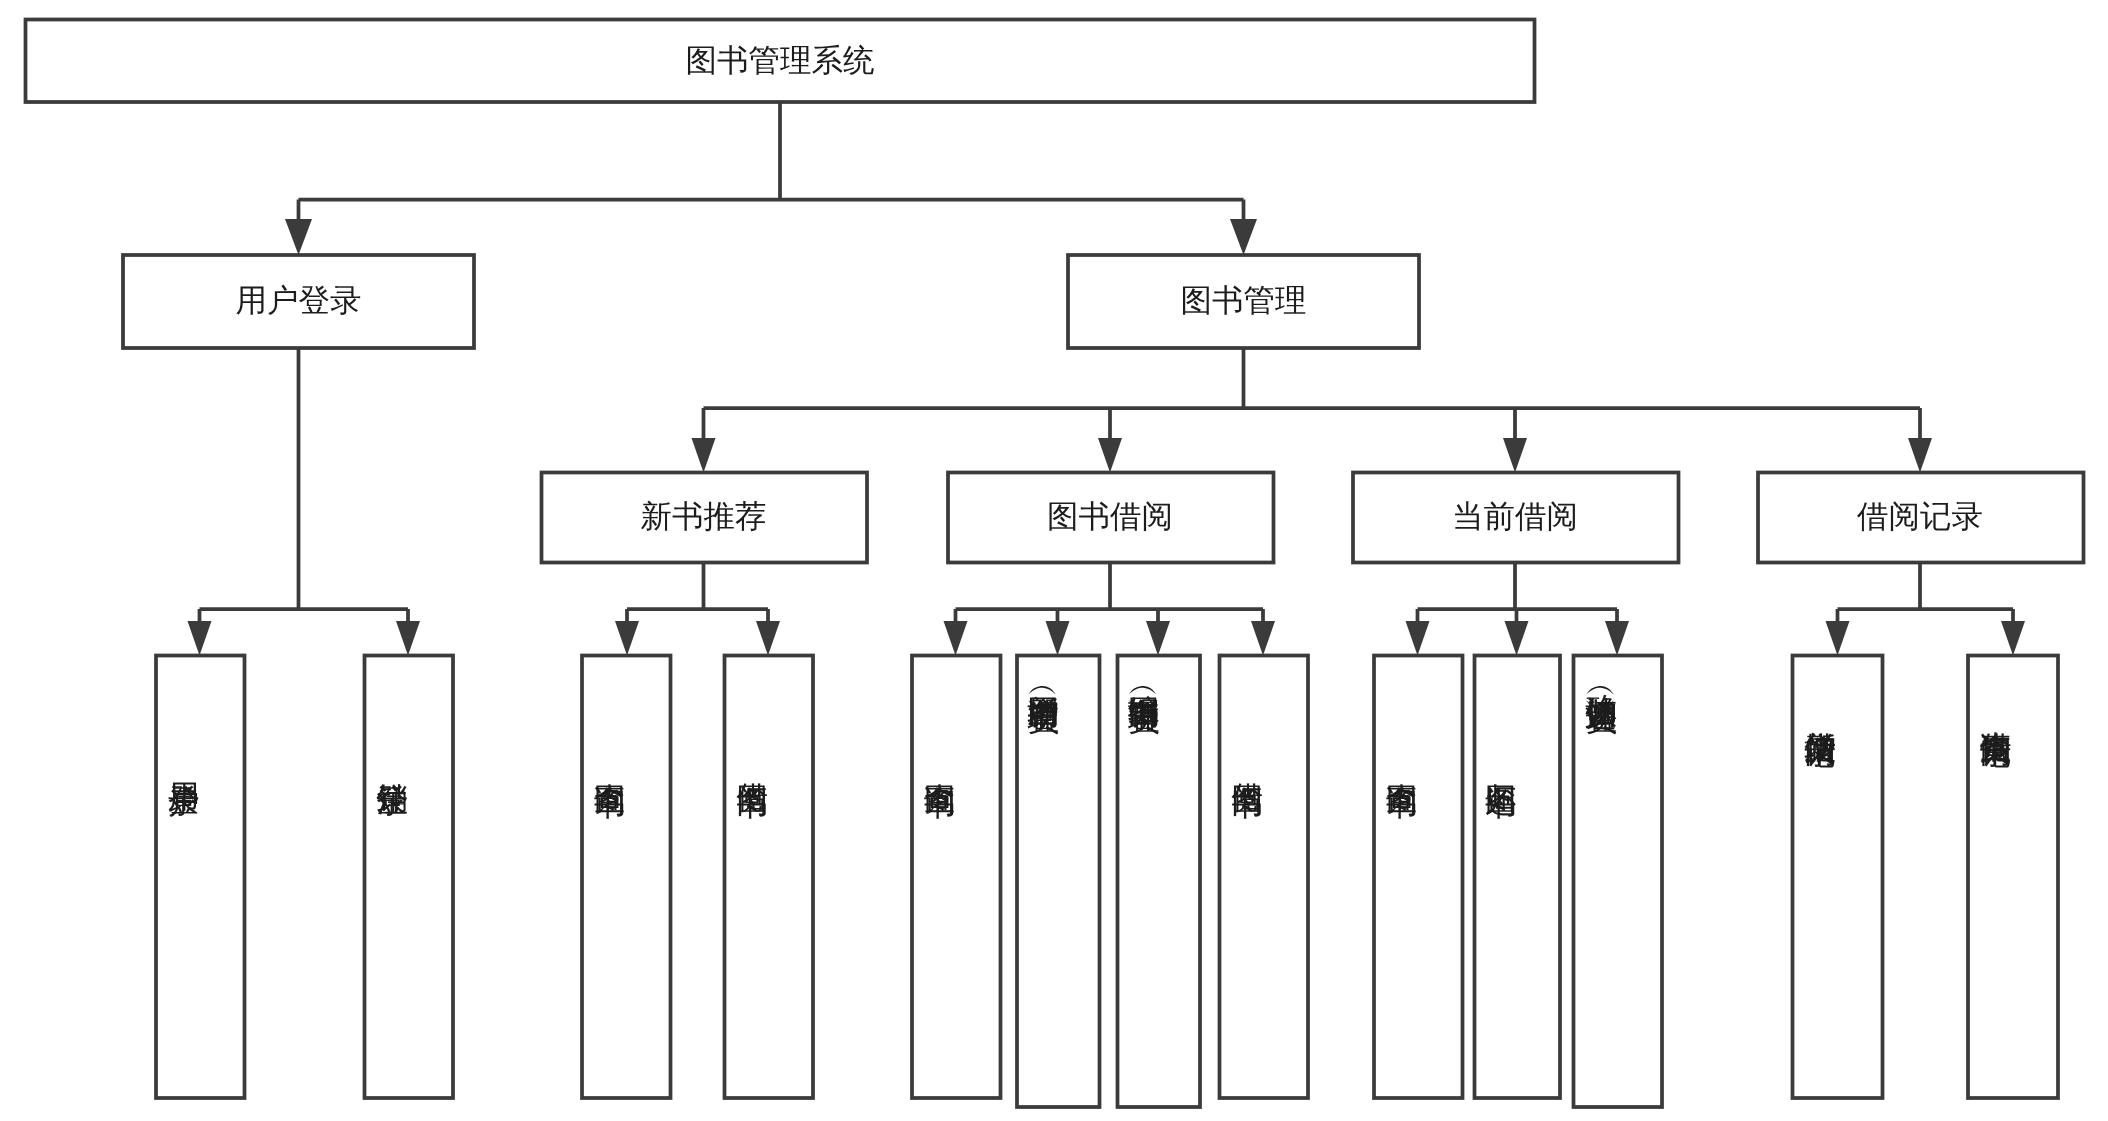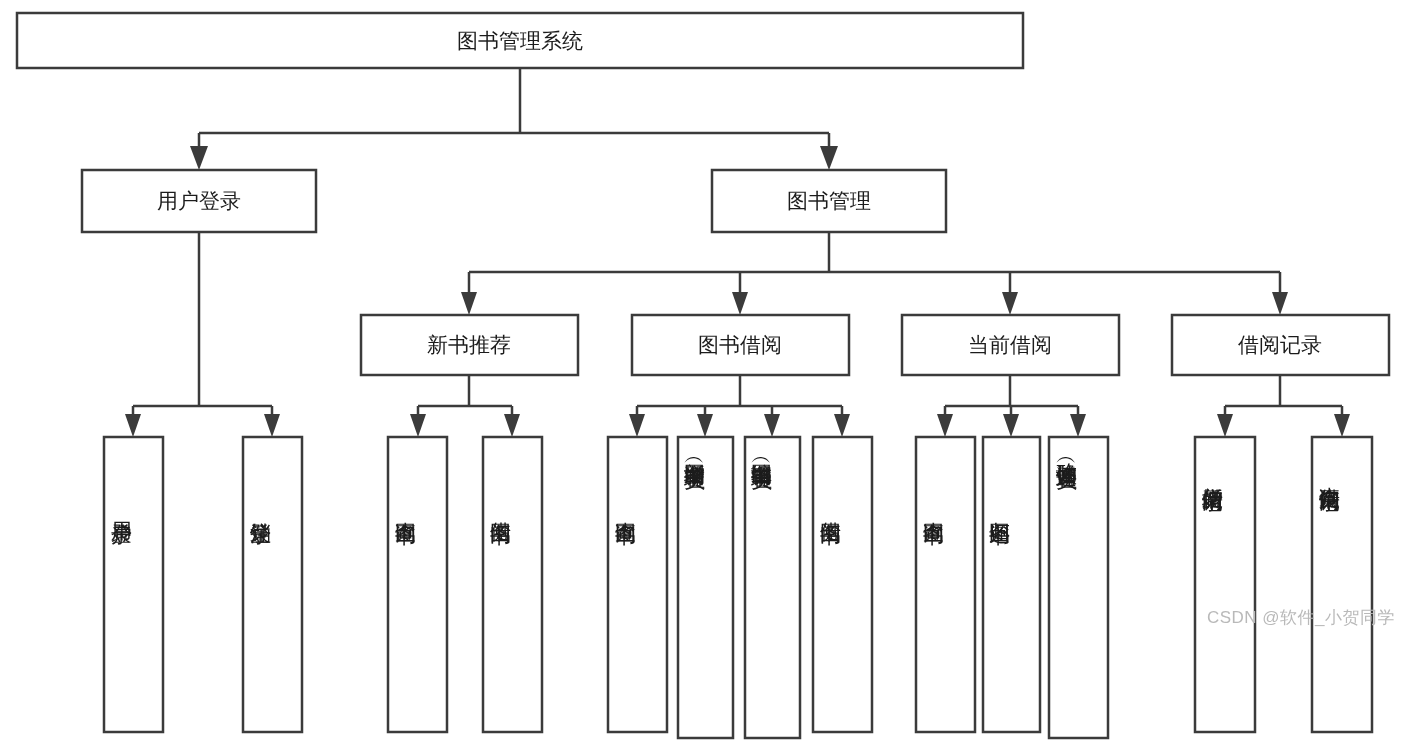--- a/index.html
+++ b/index.html
@@ -210,14 +210,13 @@
   <div class="node-label-v" style="left:614px; top:505px; height:220px;">查询图书</div>
   <div class="node-label-v" style="left:683px; top:446px; height:285px;">新增图书（管理员）</div>
   <div class="node-label-v" style="left:750px; top:446px; height:285px;">编辑图书（管理员）</div>
   <div class="node-label-v" style="left:819px; top:505px; height:220px;">借阅图书</div>
   <div class="node-label-v" style="left:922px; top:505px; height:220px;">查询图书</div>
   <div class="node-label-v" style="left:988px; top:505px; height:220px;">归还图书</div>
   <div class="node-label-v" style="left:1055px; top:446px; height:285px;">确认归还（管理员）</div>
   <div class="node-label-v" style="left:1201px; top:470px; height:255px;">新增借阅记录</div>
   <div class="node-label-v" style="left:1318px; top:470px; height:255px;">查询借阅记录</div>
 
-  <div class="watermark">CSDN @软件_小贺同学</div>
 </div>
 
 </body></html>

